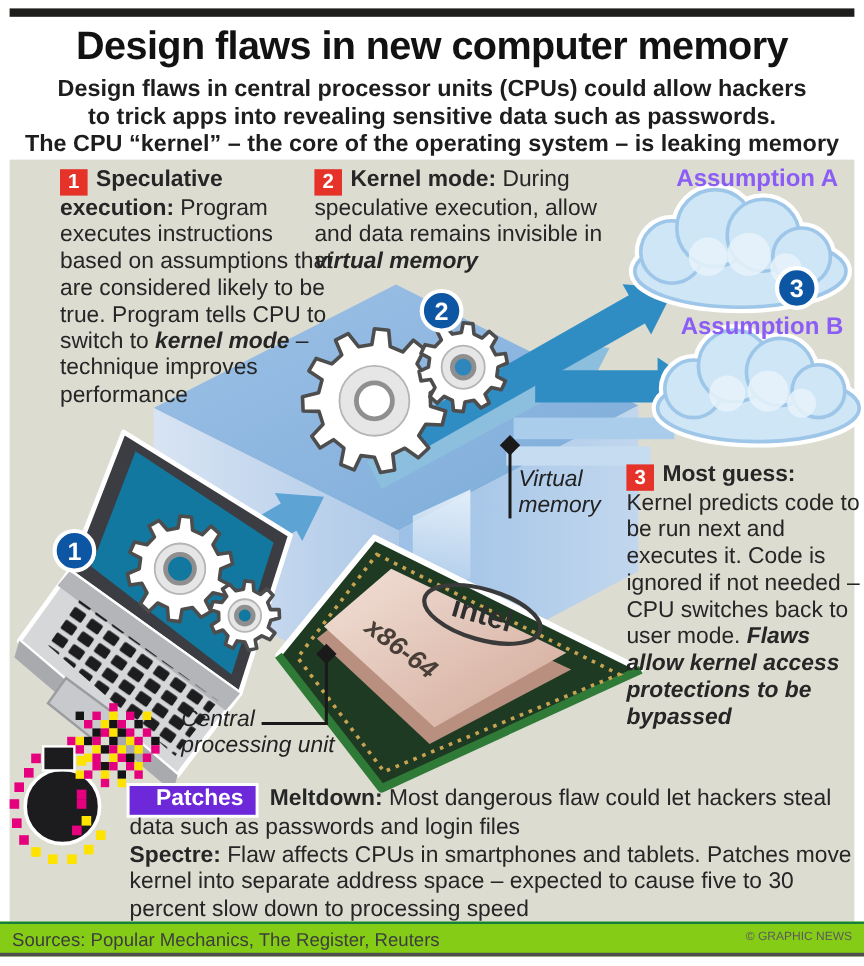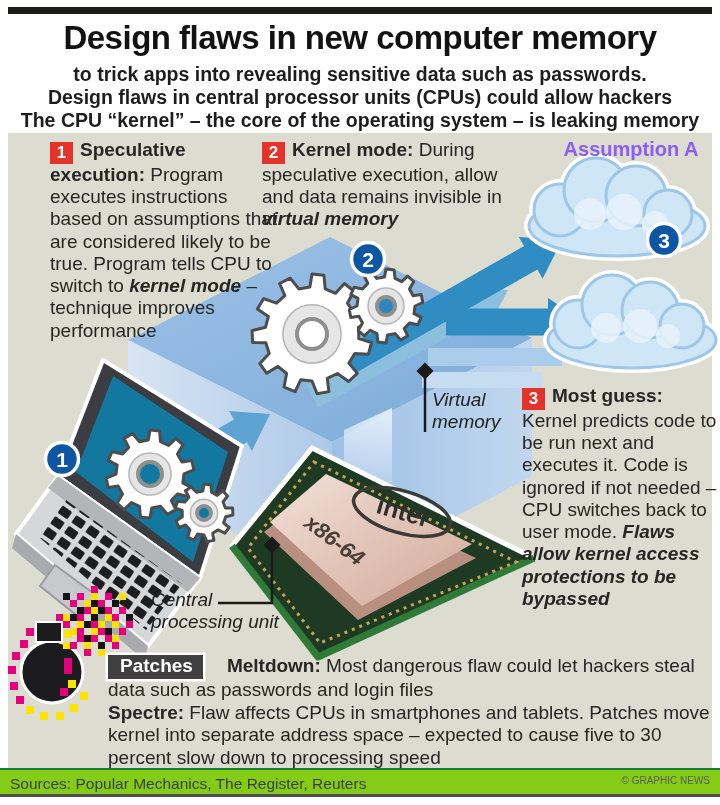--- a/index.html
+++ b/index.html
@@ -22,37 +22,37 @@
   .lead{font-weight:bold;}
   .em{font-weight:bold;font-style:italic;}
   .assumption{position:absolute;font-size:20px;font-weight:bold;color:#8b5cf6;}
   .assumpA{left:546px;top:138px;width:170px;text-align:center;}
   .assumpB{left:550px;top:261px;width:170px;text-align:center;}
   .maplabel{position:absolute;font-style:italic;font-size:19px;color:#222;line-height:1.15;}
   .vm{left:432px;top:389px;width:84px;}
   .cpu{left:151px;top:589px;width:150px;}
   .patches{position:absolute;left:108px;top:655px;width:602px;font-size:19px;
            line-height:1.2;color:#262626;}
-  .badge{display:inline-block;background:#404040;color:#fff;font-weight:bold;
-         padding:0 10px 1px 12px;box-shadow:0 0 0 2.5px #fdfdfb;margin-right:24px;}
+  .badge{display:inline-block;background:#6d28d9;color:#fff;font-weight:bold;
+         padding:0 10px 1px 22px;box-shadow:0 0 0 2.5px #fdfdfb;margin-right:12px;}
   .footer{position:absolute;left:0;top:768px;width:720px;height:29px;background:#84cc16;
           border-top:2px solid #15803d;border-bottom:3px solid #4e4e4e;box-sizing:border-box;}
   .footer .src{position:absolute;left:10px;top:5px;font-size:15.5px;color:#3d3d3d;}
   .footer .credit{position:absolute;right:10px;top:5px;font-size:10px;color:#5b5b5b;}
 </style>
 </head>
 <body>
 
 <div id="page">
 
   <div class="topbar"></div>
   <div class="title">Design flaws in new computer memory</div>
   <div class="subtitle">
+    <div>Design flaws in central processor units (CPUs) could allow hackers</div>
     <div>to trick apps into revealing sensitive data such as passwords.</div>
-    <div>Design flaws in central processor units (CPUs) could allow hackers</div>
     <div>The CPU “kernel” – the core of the operating system – is leaking memory</div>
   </div>
 
   <div class="panel"></div>
 
   <svg class="scene" viewBox="0 0 720 805">
     <defs>
       <linearGradient id="gTop" x1="0" y1="0" x2="1" y2="1">
         <stop offset="0" stop-color="#9ec1e6"></stop>
           <stop offset="1" stop-color="#7babd9"></stop>
@@ -284,20 +284,21 @@
 
   <div class="callout c2">
     <span class="num">2</span><span class="lead">Kernel mode:</span><span> During speculative execution, allow and data remains invisible in </span><span class="em">virtual memory</span>
   </div>
 
   <div class="callout c3">
     <span class="num">3</span><span class="lead">Most guess:</span><span> Kernel predicts code to be run next and executes it. Code is ignored if not needed – CPU switches back to user mode. </span><span class="em">Flaws allow kernel access protections to be bypassed</span>
   </div>
 
   <div class="assumption assumpA">Assumption A</div>
+  <div class="assumption assumpB">Assumption B</div>
   <div class="maplabel vm">Virtual memory</div>
   <div class="maplabel cpu">Central processing unit</div>
 
   <div class="patches">
     <div>
       <span class="badge">Patches</span><span class="lead">Meltdown:</span><span> Most dangerous flaw could let hackers steal data such as passwords and login files</span>
     </div>
     <div>
       <span class="lead">Spectre:</span><span> Flaw affects CPUs in smartphones and tablets. Patches move kernel into separate address space – expected to cause five to 30 percent slow down to processing speed</span>
     </div>

